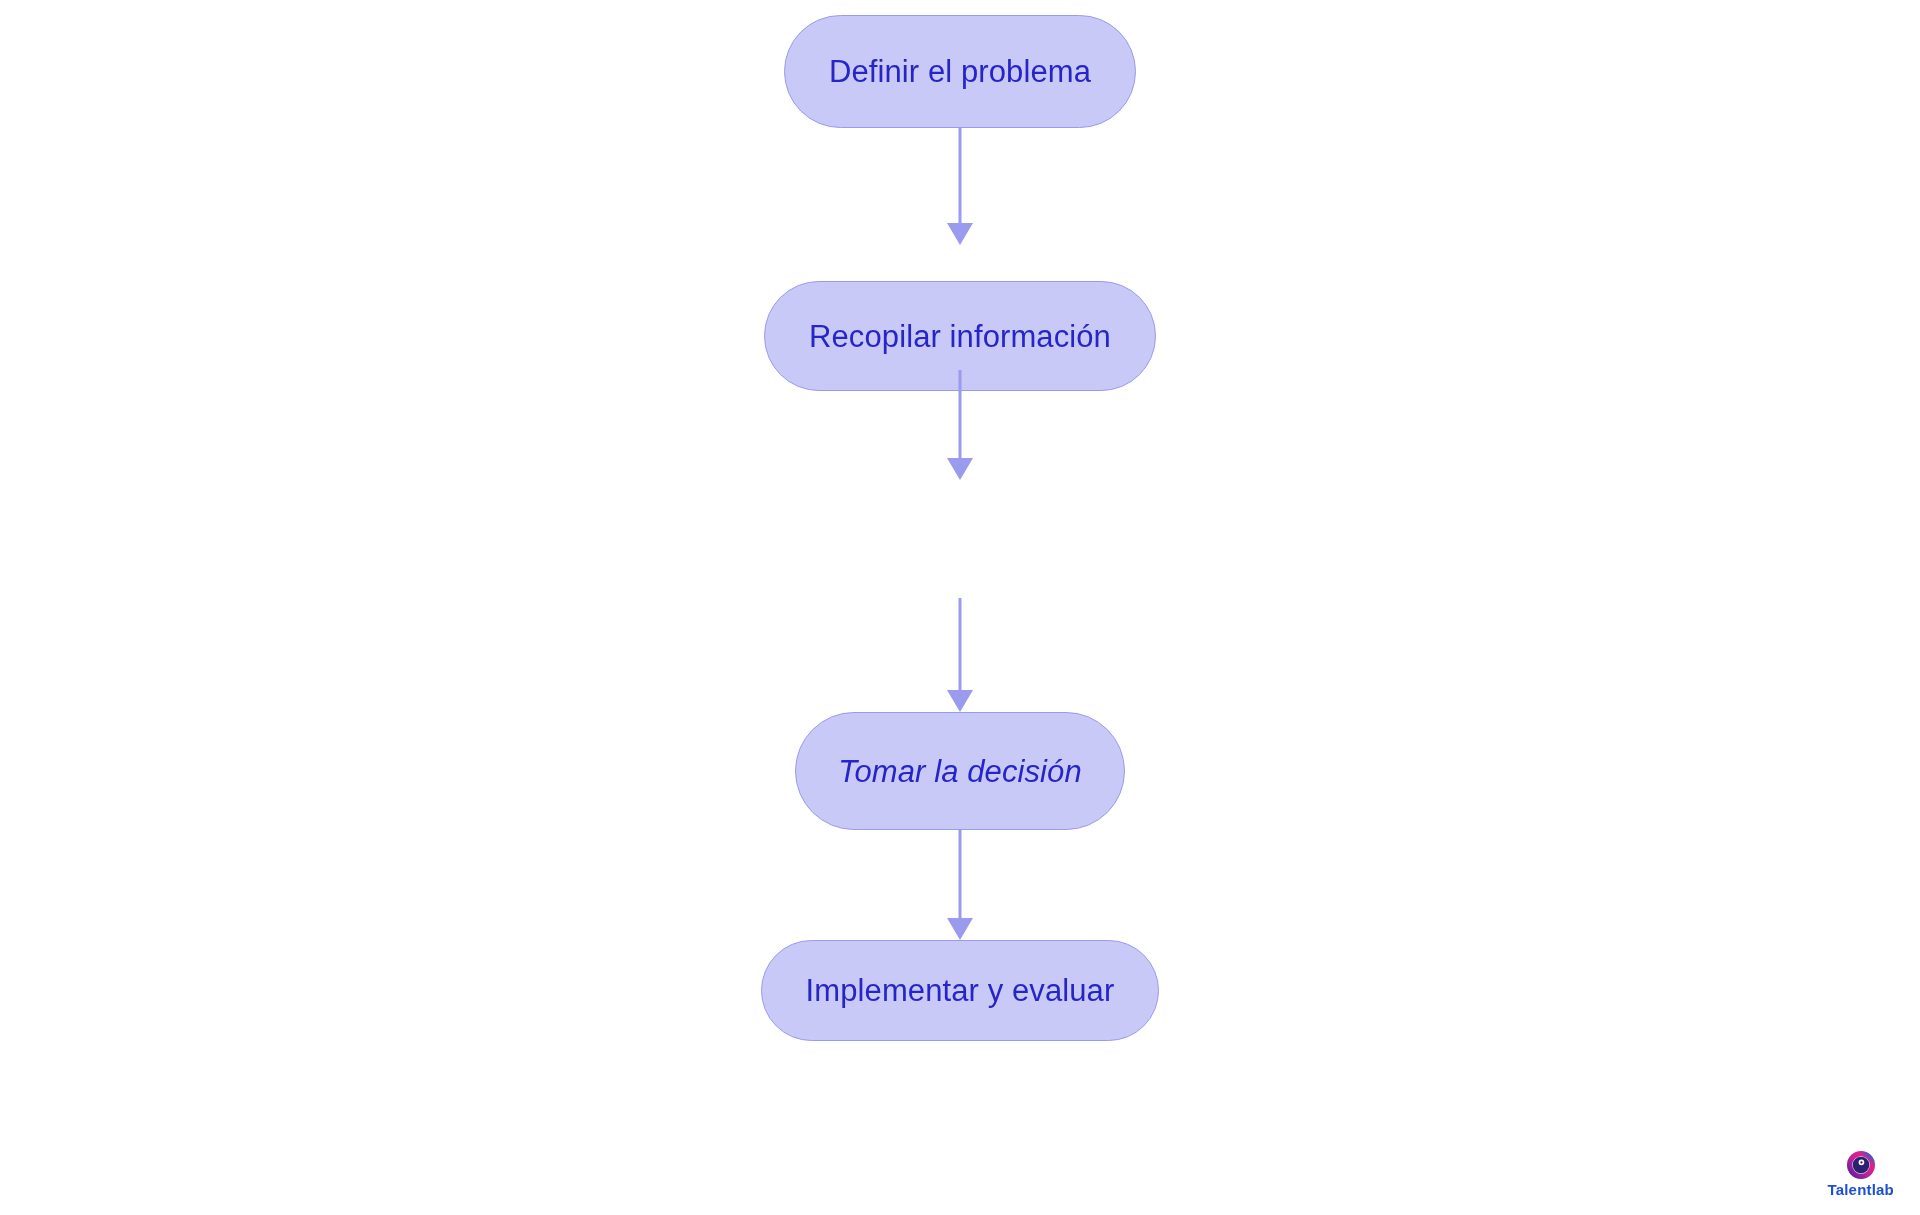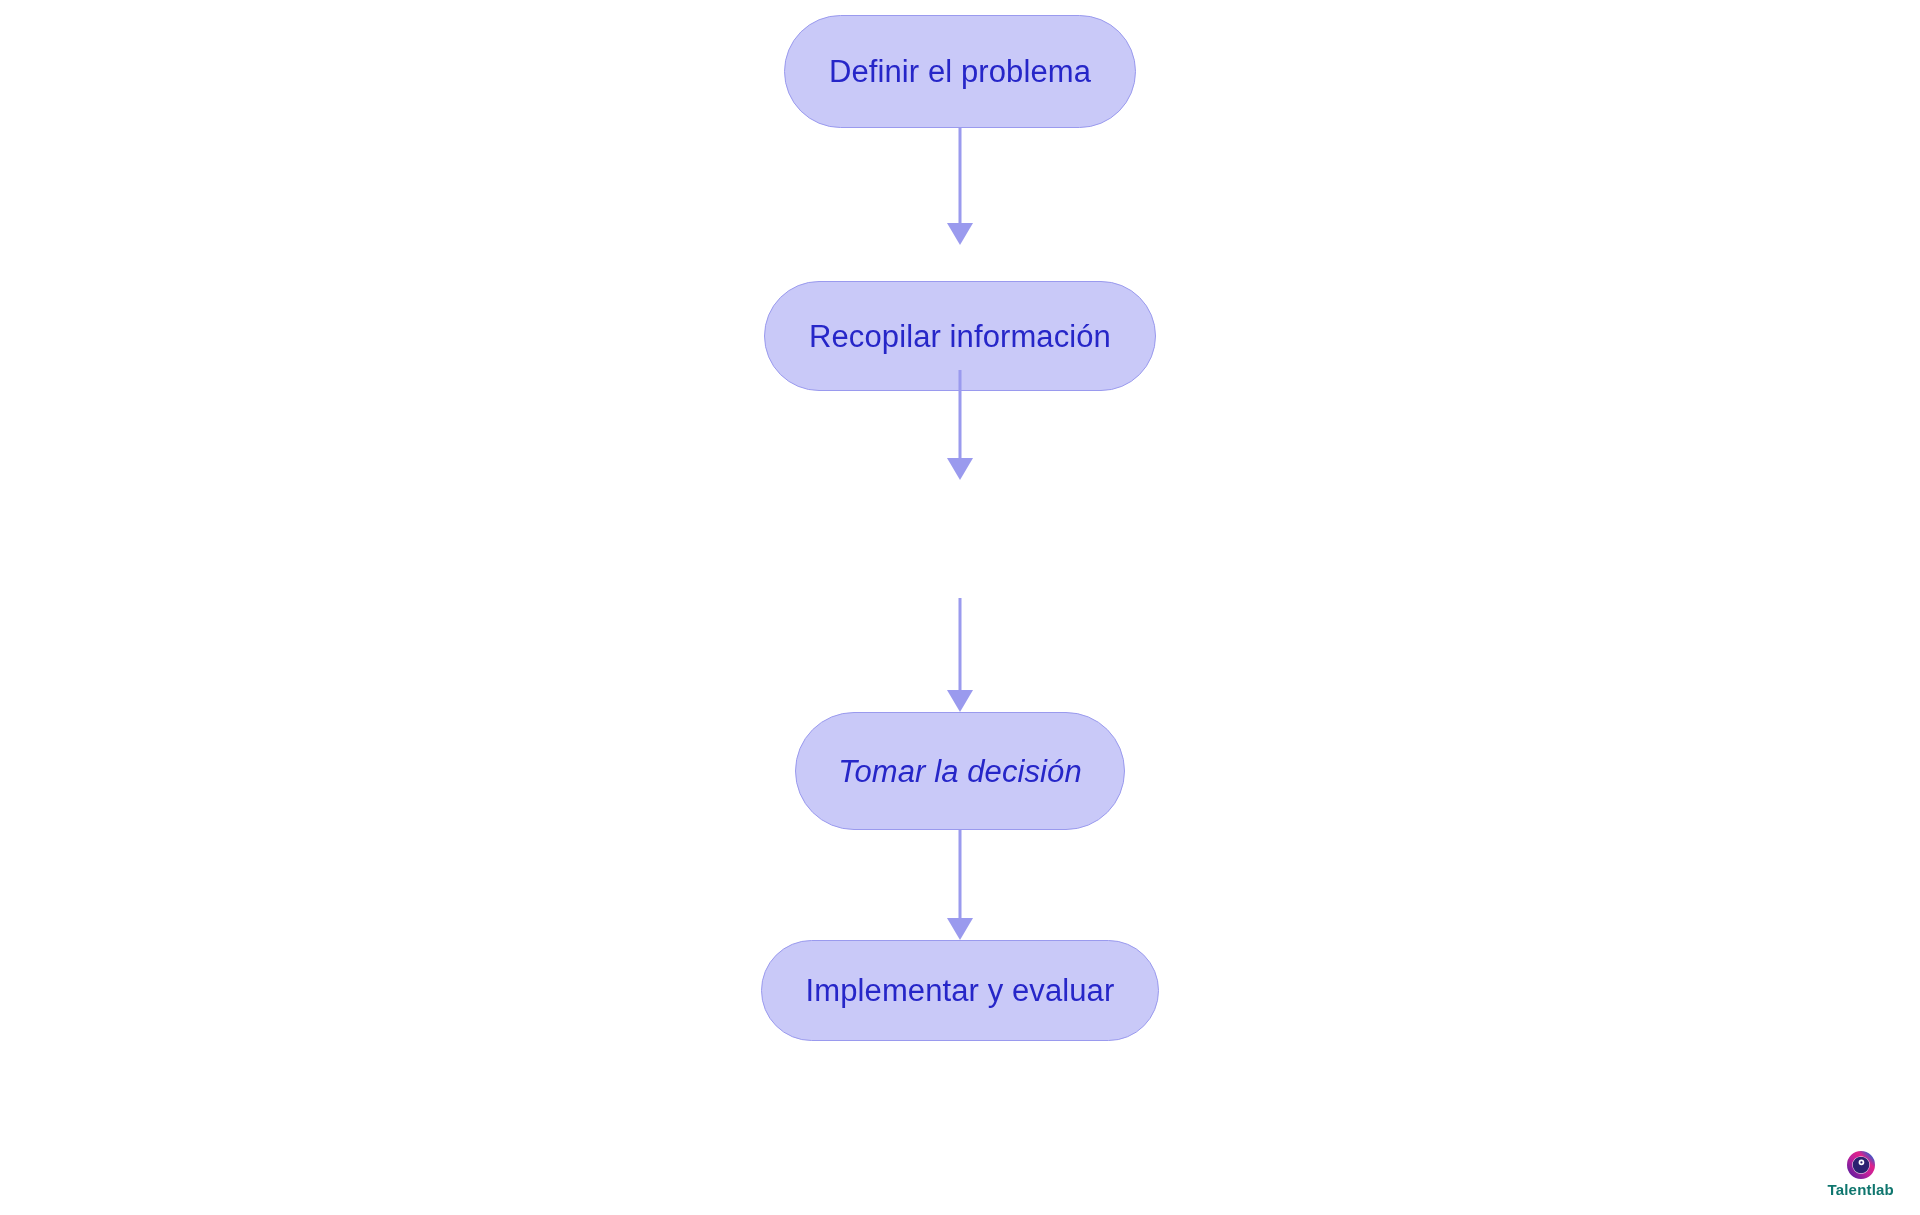--- a/index.html
+++ b/index.html
@@ -98,21 +98,21 @@
     flex-direction: column;
     align-items: center;
     gap: 3px;
   }
   .brand-mark {
     width: 28px;
     height: 28px;
     display: block;
   }
   .brand-name {
-    color: #0f766e;
+    color: #1d4ed8;
     font-family: "Liberation Sans", sans-serif;
     font-size: 15px;
     font-weight: bold;
     letter-spacing: 0.2px;
     line-height: 1;
   }
 </style>
 </head>
 <body>
 

